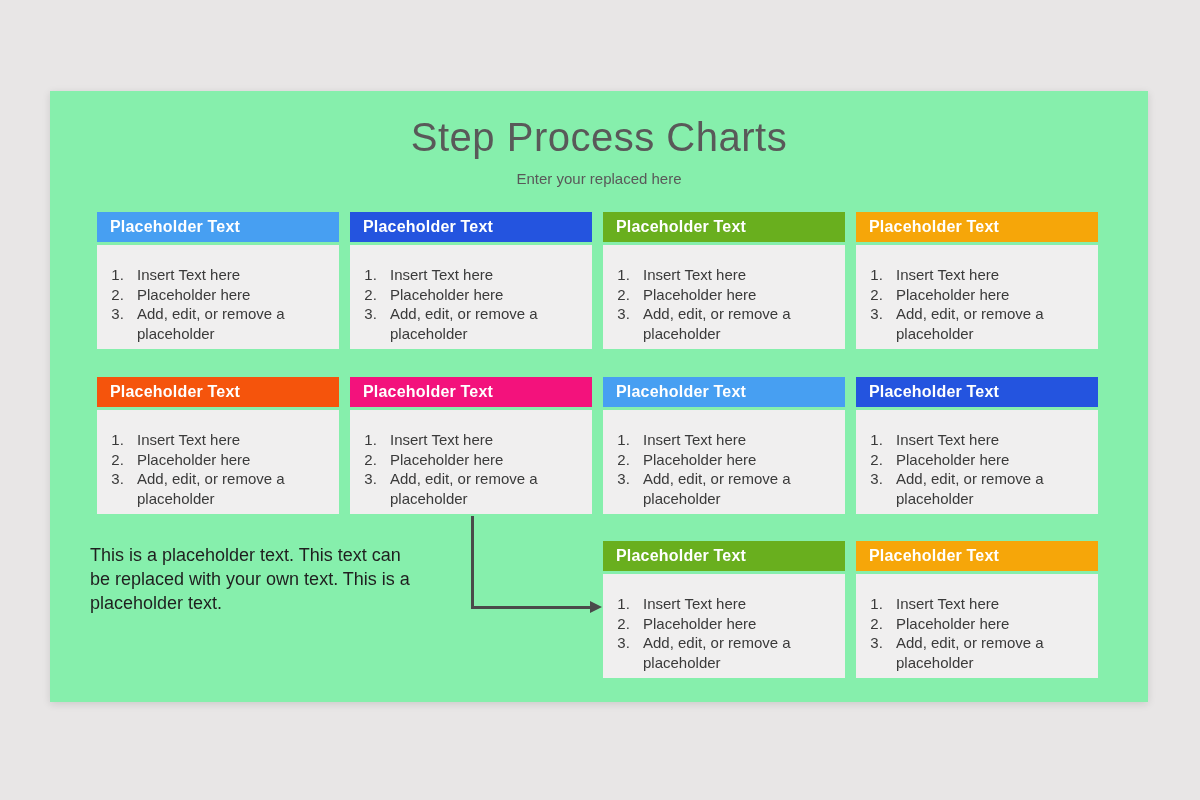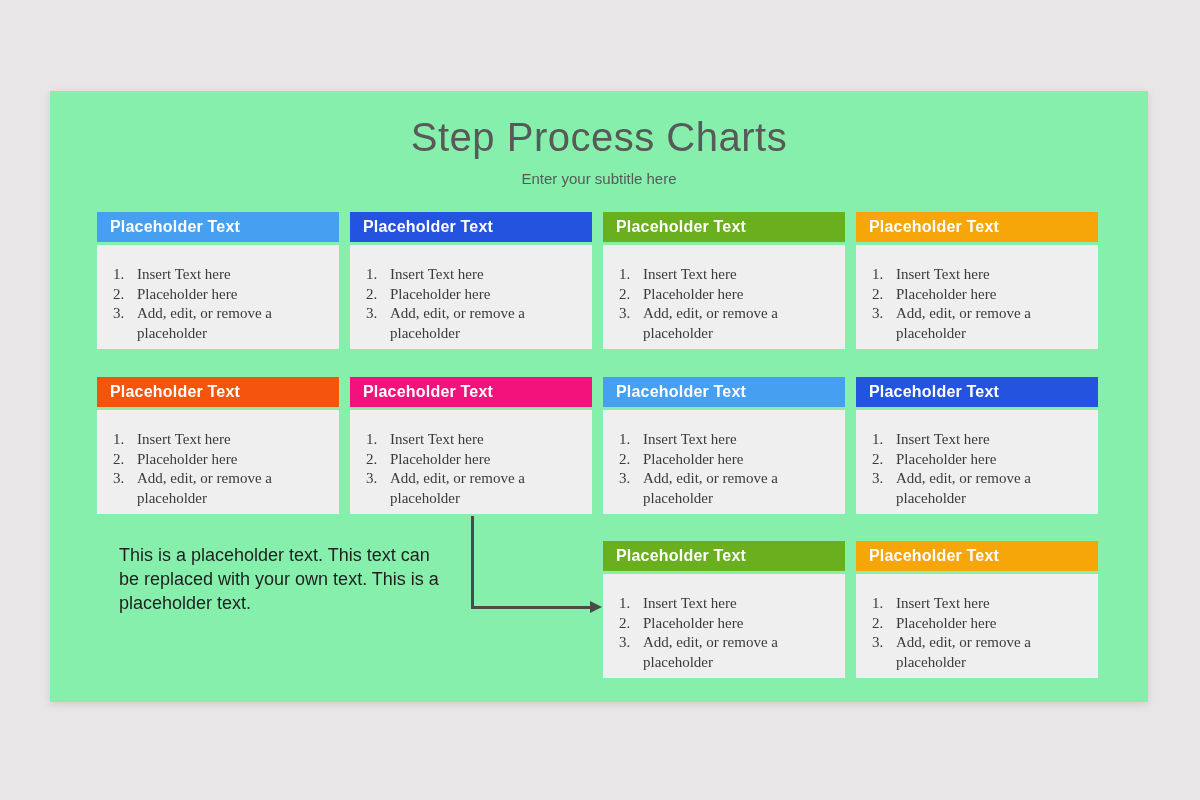--- a/index.html
+++ b/index.html
@@ -60,28 +60,27 @@
     background: #f0efef;
     overflow: hidden;
   }
   .card-list {
     margin: 20px 0 0 0;
     padding-left: 31px;
     font-size: 15px;
     line-height: 19.5px;
     color: #3a3a3a;
     list-style: decimal;
-    font-family: Liberation Serif, serif;
   }
   .card-list li {
     padding-left: 9px;
   }
   .paragraph {
     position: absolute;
-    left: 69px;
+    left: 40px;
     top: 452px;
     width: 335px;
     font-size: 18px;
     line-height: 24px;
     color: #1f1f1f;
   }
   .arrow-v {
     position: absolute;
     left: 421px;
     top: 425px;
@@ -106,21 +105,21 @@
     border-top: 6.5px solid transparent;
     border-bottom: 6.5px solid transparent;
     border-left: 12px solid #4a4a4a;
   }
 </style>
 </head>
 <body>
 
 <div class="slide">
   <div class="title">Step Process Charts</div>
-  <div class="subtitle">Enter your subtitle here</div>
+  <div class="subtitle">Enter your replaced here</div>
 
   <div id="cards-root">
   <div class="card" style="left: 47px; top: 121px;">
     <div class="card-header" style="background: rgb(71, 159, 242);">
       <span>Placeholder Text</span>
     </div>
     <div class="card-body">
       <ol class="card-list">
             <li>Insert Text here</li>
             <li>Placeholder here</li>

